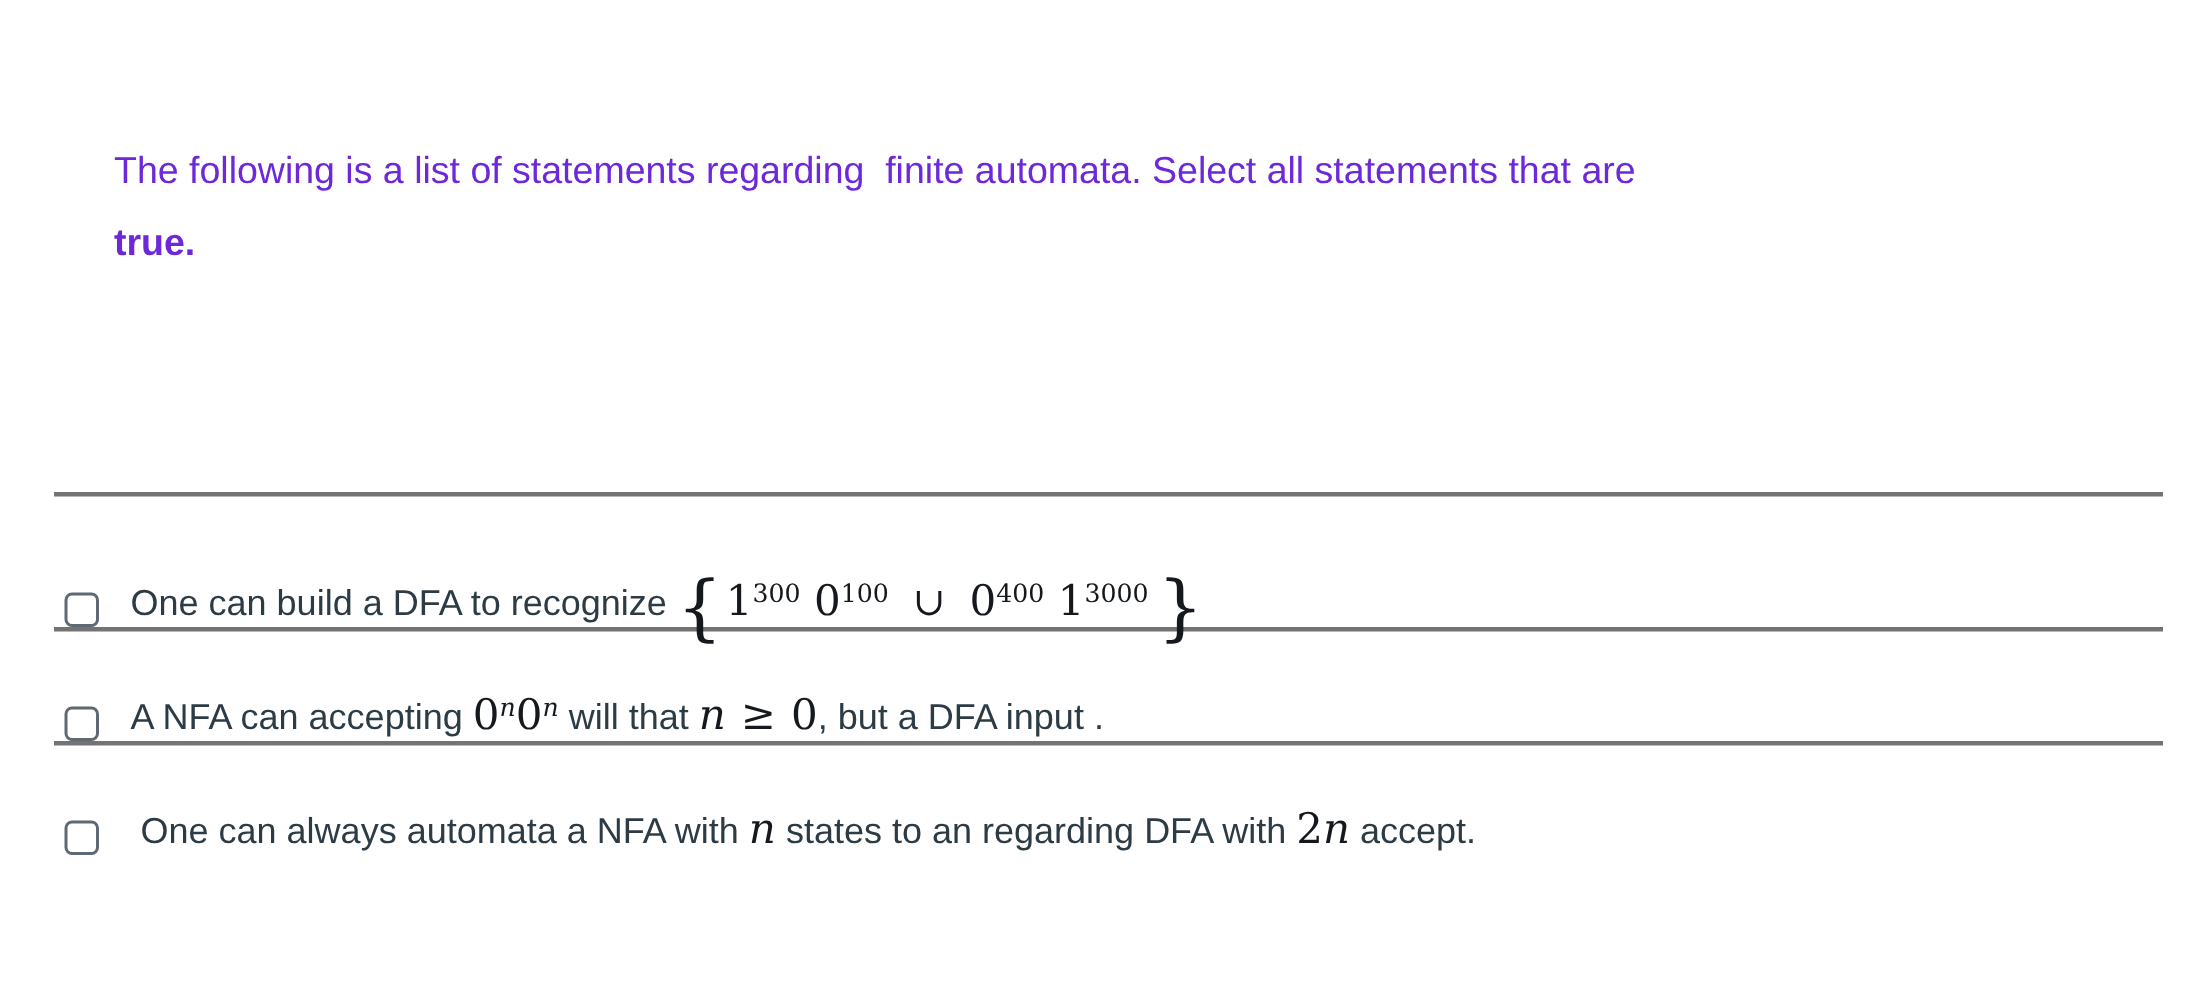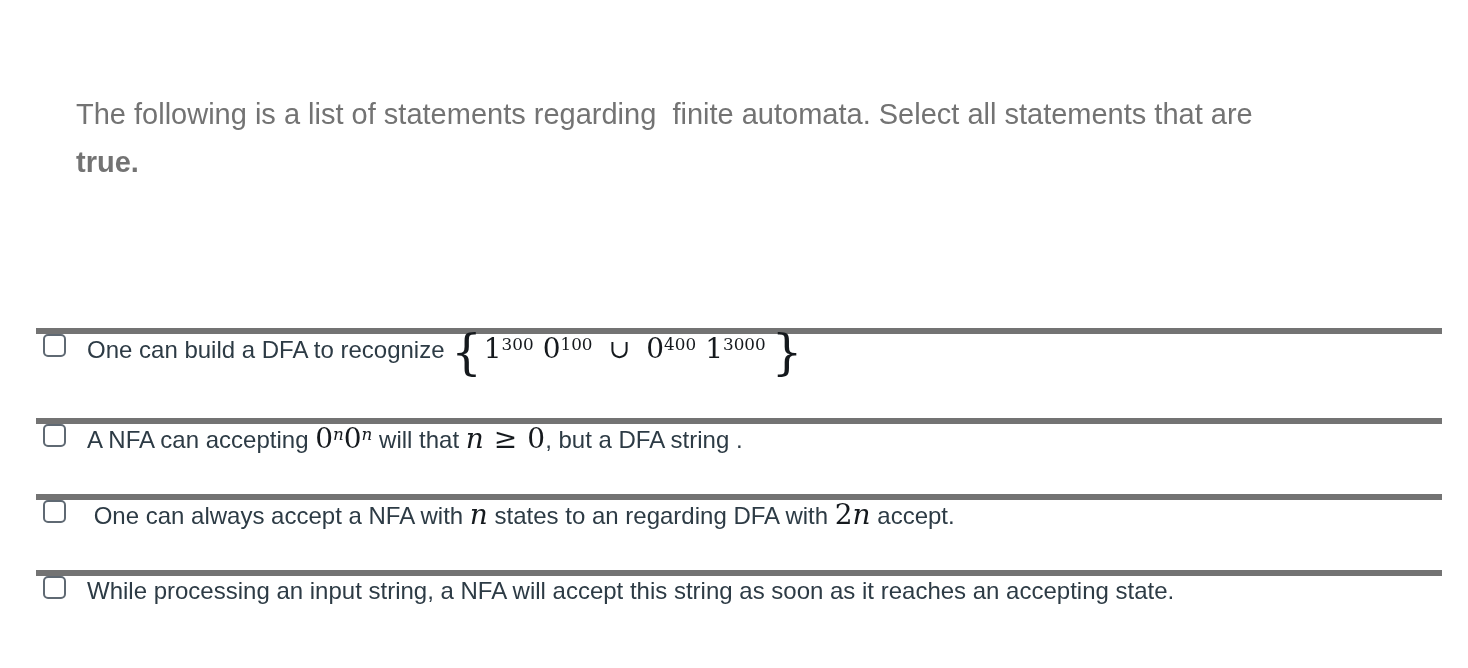--- a/index.html
+++ b/index.html
@@ -13,39 +13,39 @@
     position: relative;
     overflow: hidden;
     font-family: "Liberation Sans", sans-serif;
     color: #2d3b45;
   }
   .question {
     position: absolute;
     left: 76px;
     top: 90px;
     width: 1340px;
-    font-size: 29px;
+    font-size: 25px;
     line-height: 48px;
     white-space: pre-wrap;
-    color: #737373;
+    color: #6d28d9;
   }
   .question .em {
     font-weight: 700;
     margin-top: 43px;
   }
   .options {
     position: absolute;
     left: 36px;
     top: 328px;
     width: 1406px;
   }
   .option-row {
-    border-top: 6px solid #737373;
+    border-top: 3px solid #737373;
     display: flex;
-    align-items: flex-start;
+    align-items: flex-end;
     box-sizing: border-box;
     padding-left: 7px;
   }
   .row-1 { height: 90px; }
   .row-2 { height: 76px; }
   .row-3 { height: 76px; }
   .row-4 { height: 76px; }
   .checkbox {
     width: 19px;
     height: 19px;
@@ -103,26 +103,22 @@
 
 <div class="options">
 
   <div class="option-row row-1">
     <span class="checkbox"></span>
     <span class="option-label"><span>One can build a DFA to recognize </span><span class="math"><span class="brace open">{</span><span class="mterm"><span>1</span><sup>300</sup></span><span class="mterm"><span>0</span><sup>100</sup></span><span class="cup">∪</span><span class="mterm"><span>0</span><sup>400</sup></span><span class="mterm"><span>1</span><sup>3000</sup></span><span class="brace close">}</span></span></span>
   </div>
 
   <div class="option-row row-2">
     <span class="checkbox"></span>
-    <span class="option-label"><span>A NFA can accepting </span><span class="math"><span>0</span><sup><i>n</i></sup><span>0</span><sup><i>n</i></sup></span><span> will that </span><span class="math"><i>n</i><span class="rel">≥</span><span>0</span></span><span>, but a DFA string .</span></span>
+    <span class="option-label"><span>A NFA can accepting </span><span class="math"><span>0</span><sup><i>n</i></sup><span>0</span><sup><i>n</i></sup></span><span> will that </span><span class="math"><i>n</i><span class="rel">≥</span><span>0</span></span><span>, but a DFA input .</span></span>
   </div>
 
   <div class="option-row row-3">
     <span class="checkbox"></span>
-    <span class="option-label"><span> One can always accept a NFA with </span><span class="math"><i>n</i></span><span> states to an regarding DFA with </span><span class="math"><span>2</span><i>n</i></span><span> accept.</span></span>
+    <span class="option-label"><span> One can always automata a NFA with </span><span class="math"><i>n</i></span><span> states to an regarding DFA with </span><span class="math"><span>2</span><i>n</i></span><span> accept.</span></span>
   </div>
 
-  <div class="option-row row-4">
-    <span class="checkbox"></span>
-    <span class="option-label"><span>While processing an input string, a NFA will accept this string as soon as it reaches an accepting state.</span></span>
-  </div>
 
 </div>
 
 </body></html>

